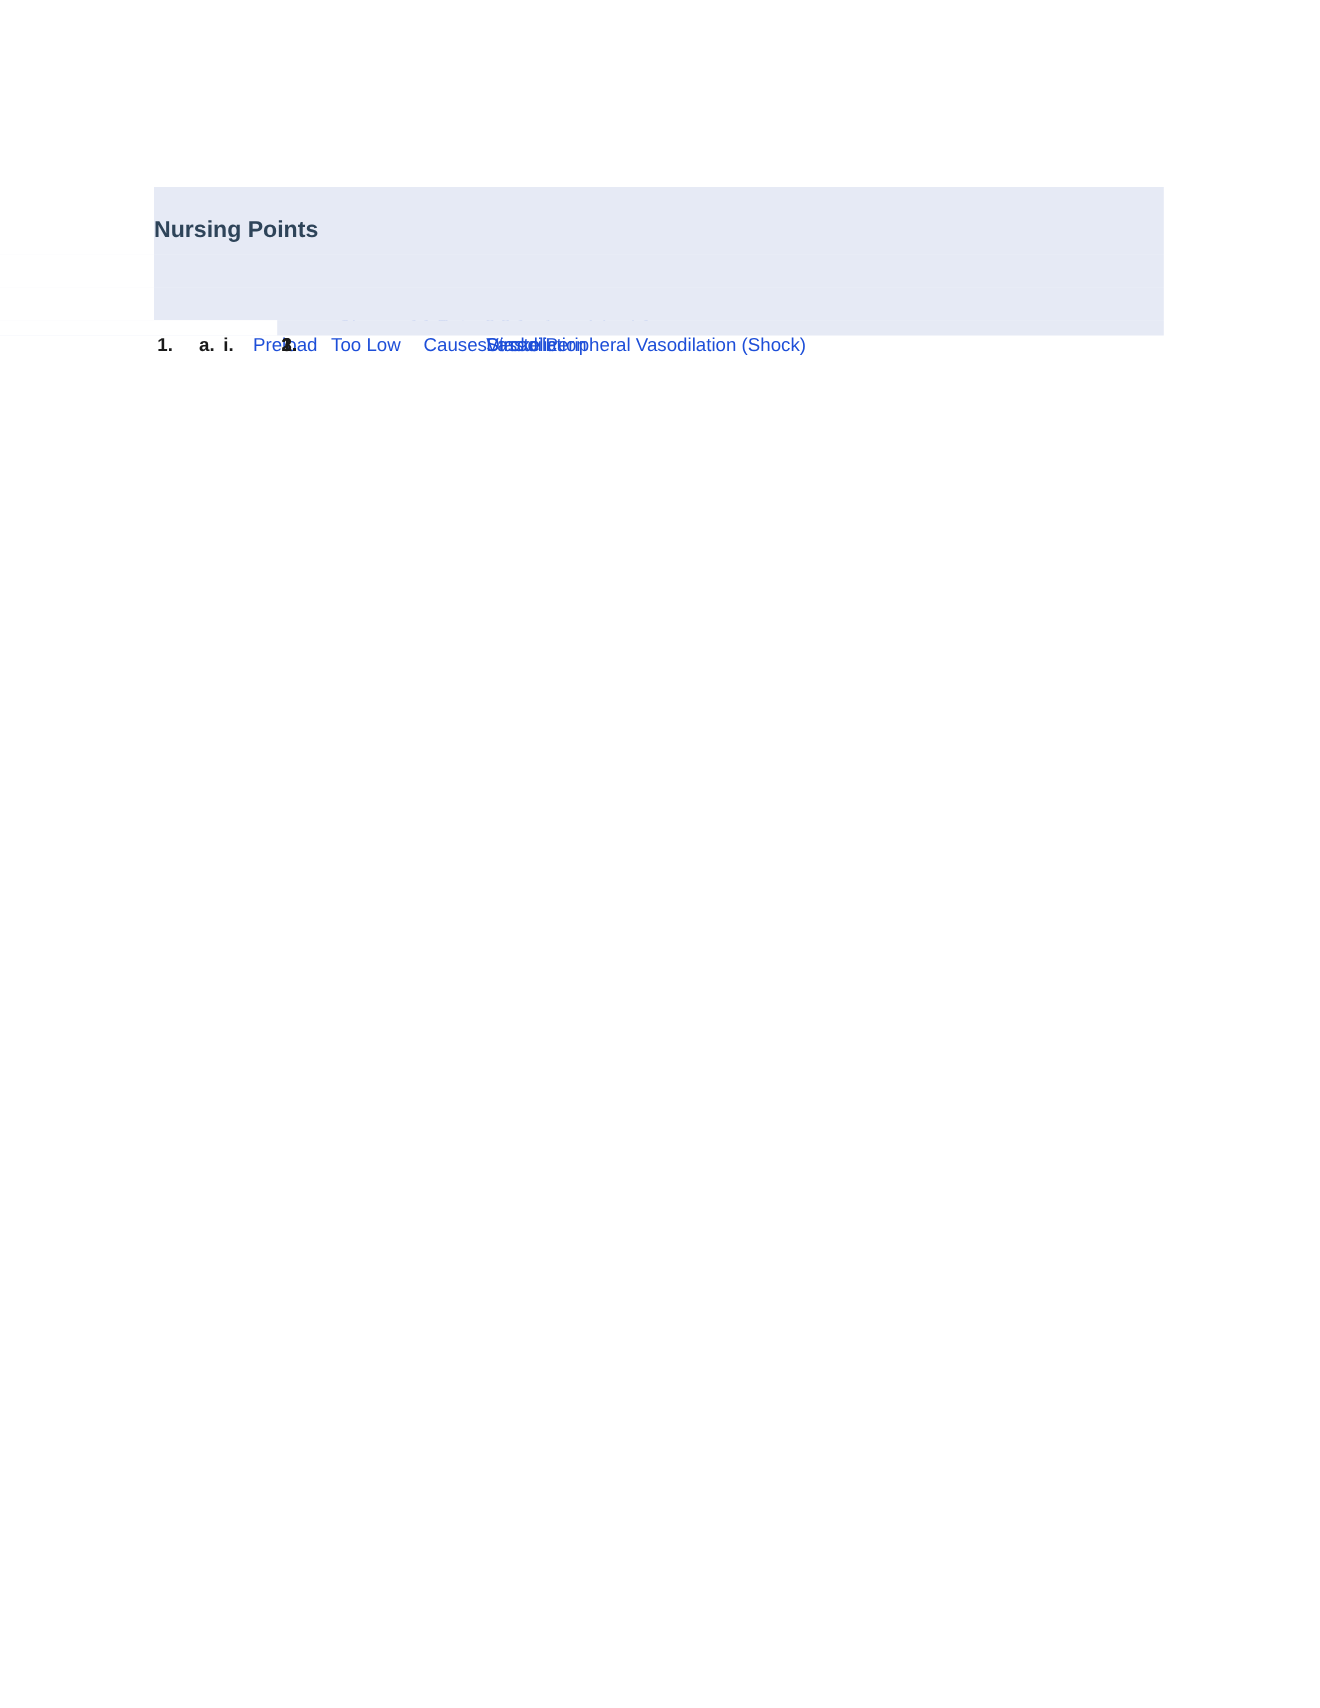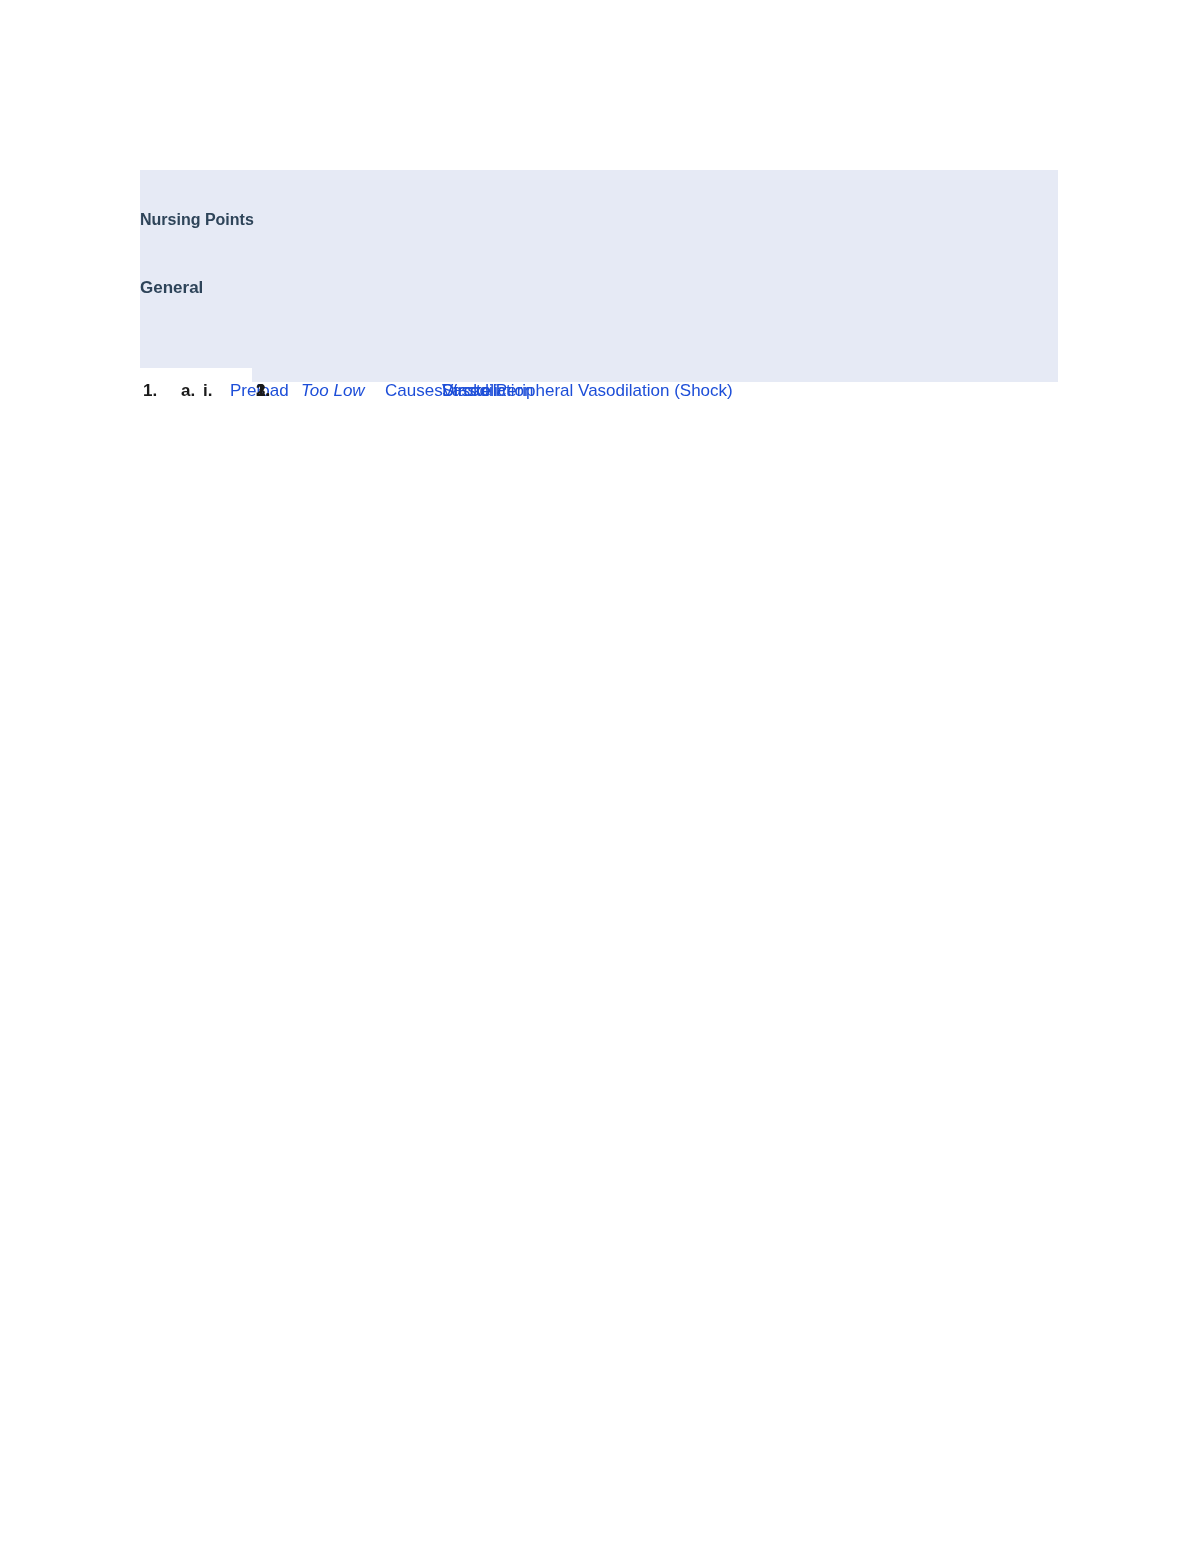--- a/index.html
+++ b/index.html
@@ -54,23 +54,23 @@
   .lvl0::before, .lvl1::before { width: 140px; }
   .lvl2::before { width: 178px; }
   .lvl3::before { width: 215px; }
   .lvl4::before { width: 252px; }
 
   .heading1, .heading2 {
     color: #2e4459;
     font-weight: bold;
   }
   .heading1 {
-    font-size: 16px;
+    font-size: 21px;
     line-height: 44px;
-    padding-top: 28px;
+    padding-top: 17px;
   }
   .heading2 {
     font-size: 17px;
     line-height: 40px;
     padding-top: 26px;
   }
   .spacer {
     height: 30px;
   }
 
@@ -88,21 +88,21 @@
   .text {
     position: absolute;
     color: #1d4ed8;
     margin-left: 20px;
   }
 
   
   .item.lvl1 .marker { left: 143px; }
   .item.lvl1 .text   { left: 210px; }
   .item.lvl2 .marker { left: 181px; }
-  .item.lvl2 .text   { left: 281px; font-style: italic; }
+  .item.lvl2 .text   { left: 281px; }
   .item.lvl3 .marker { left: 203px; }
   .item.lvl3 .text   { left: 365px; }
   .item.lvl4 .marker { left: 256px; }
   .item.lvl4 .text   { left: 422px; }
 
   .tail {
     height: 14px;
     background: #e6eaf5;
     width: 1058px;
     position: relative;
@@ -113,21 +113,20 @@
     left: 0; top: 0; bottom: 0;
     width: 252px;
     background: #ffffff;
   }
 </style>
 </head>
 <body>
 
 <div id="doc">
     <div class="row lvl0 heading1"><span>Nursing Points</span></div>
-    <div class="row lvl0 heading2"><span>General</span></div>
     <div class="row lvl0 spacer"></div>
     <div class="row item lvl1">
       <span class="marker">1.</span>
       <span class="text">CO = SV x HR.</span>
     </div>
     <div class="row item lvl1">
       <span class="marker">2.</span>
       <span class="text">Stroke Volume = Preload, Afterload, Contractility</span>
     </div>
     <div class="row item lvl1">

